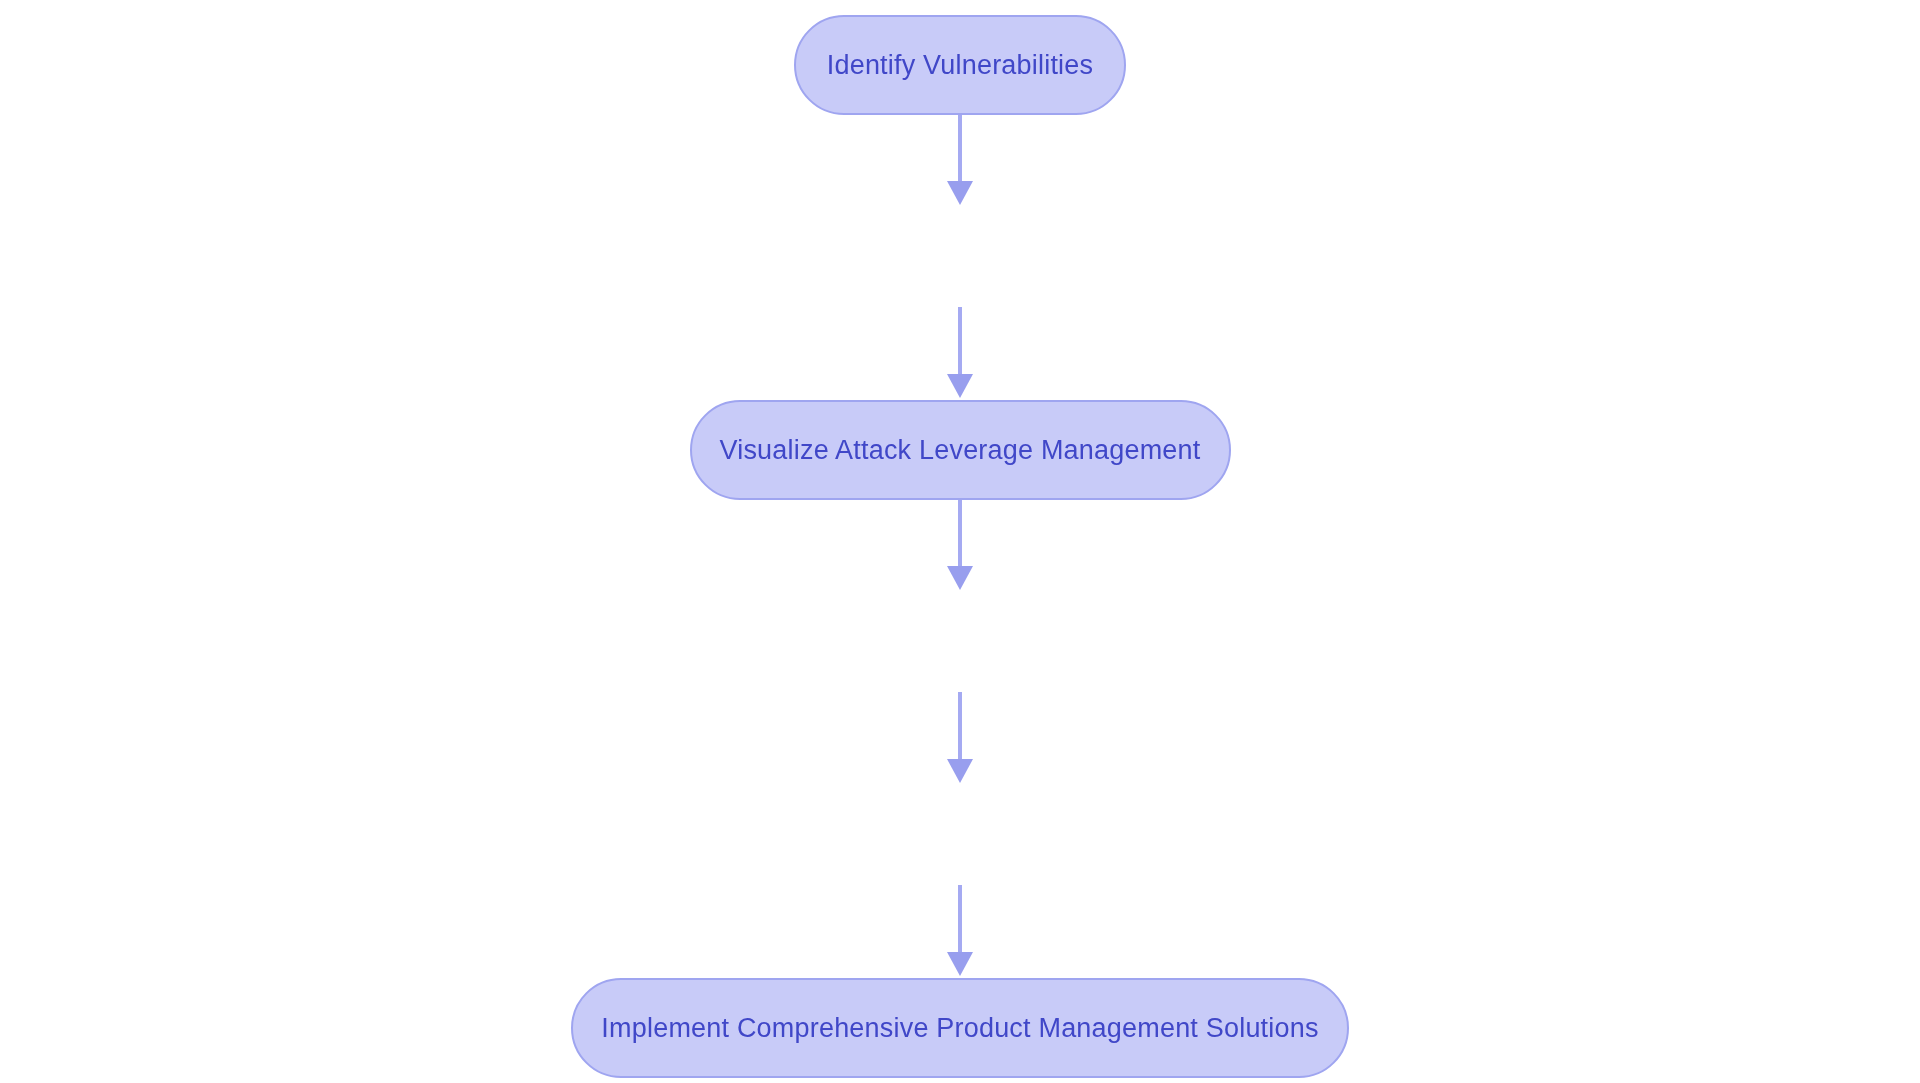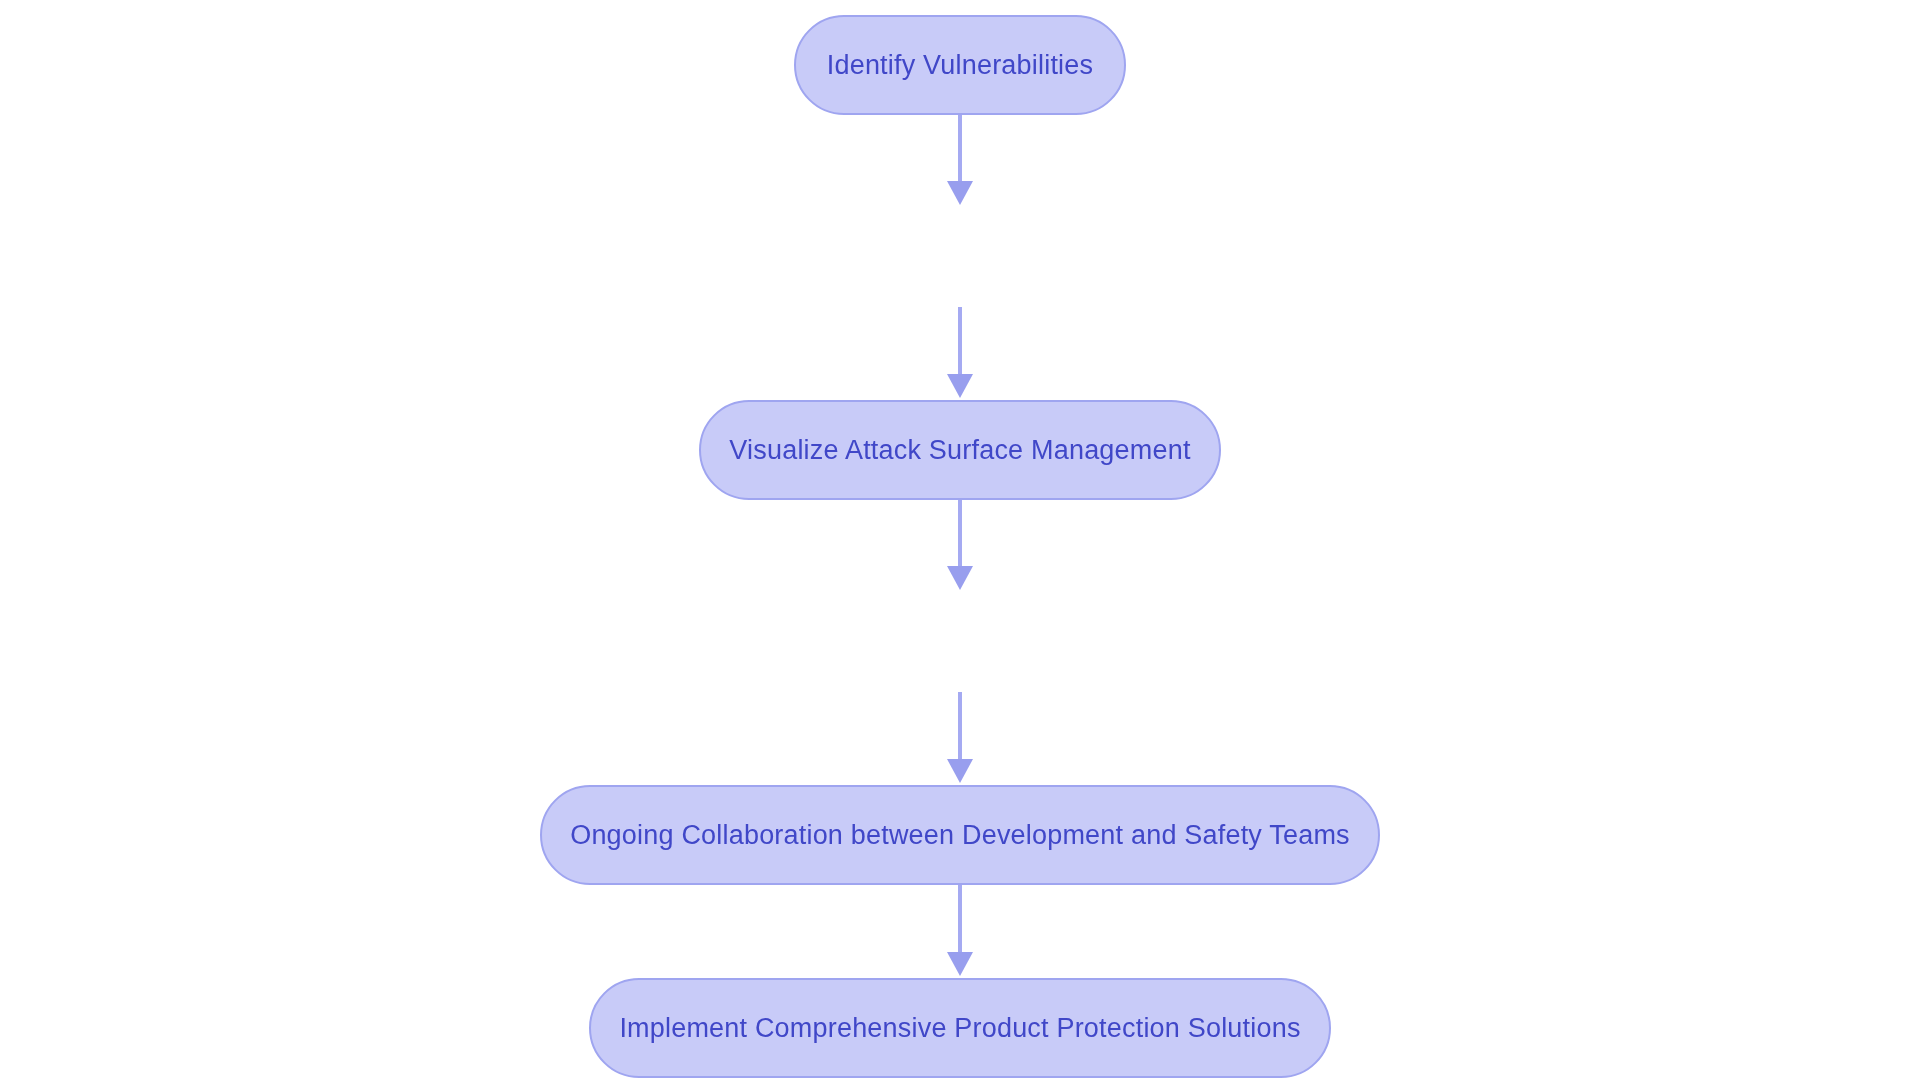--- a/index.html
+++ b/index.html
@@ -94,45 +94,40 @@
   </div>
 
 
   <div class="arrow a2">
     <div class="arrow-line"></div>
     <div class="arrow-head"></div>
   </div>
 
   <div class="row n3">
     <div class="node">
-      <span class="node-label">Visualize Attack Surface Management</span>
+      <span class="node-label">Visualize Attack Leverage Management</span>
     </div>
   </div>
 
   <div class="arrow a3">
     <div class="arrow-line"></div>
     <div class="arrow-head"></div>
   </div>
 
 
   <div class="arrow a4">
     <div class="arrow-line"></div>
     <div class="arrow-head"></div>
   </div>
 
-  <div class="row n5">
-    <div class="node">
-      <span class="node-label">Ongoing Collaboration between Development and Safety Teams</span>
-    </div>
-  </div>
 
   <div class="arrow a5">
     <div class="arrow-line"></div>
     <div class="arrow-head"></div>
   </div>
 
   <div class="row n6">
     <div class="node">
-      <span class="node-label">Implement Comprehensive Product Protection Solutions</span>
+      <span class="node-label">Implement Comprehensive Product Management Solutions</span>
     </div>
   </div>
 
 </div>
 
 </body></html>

